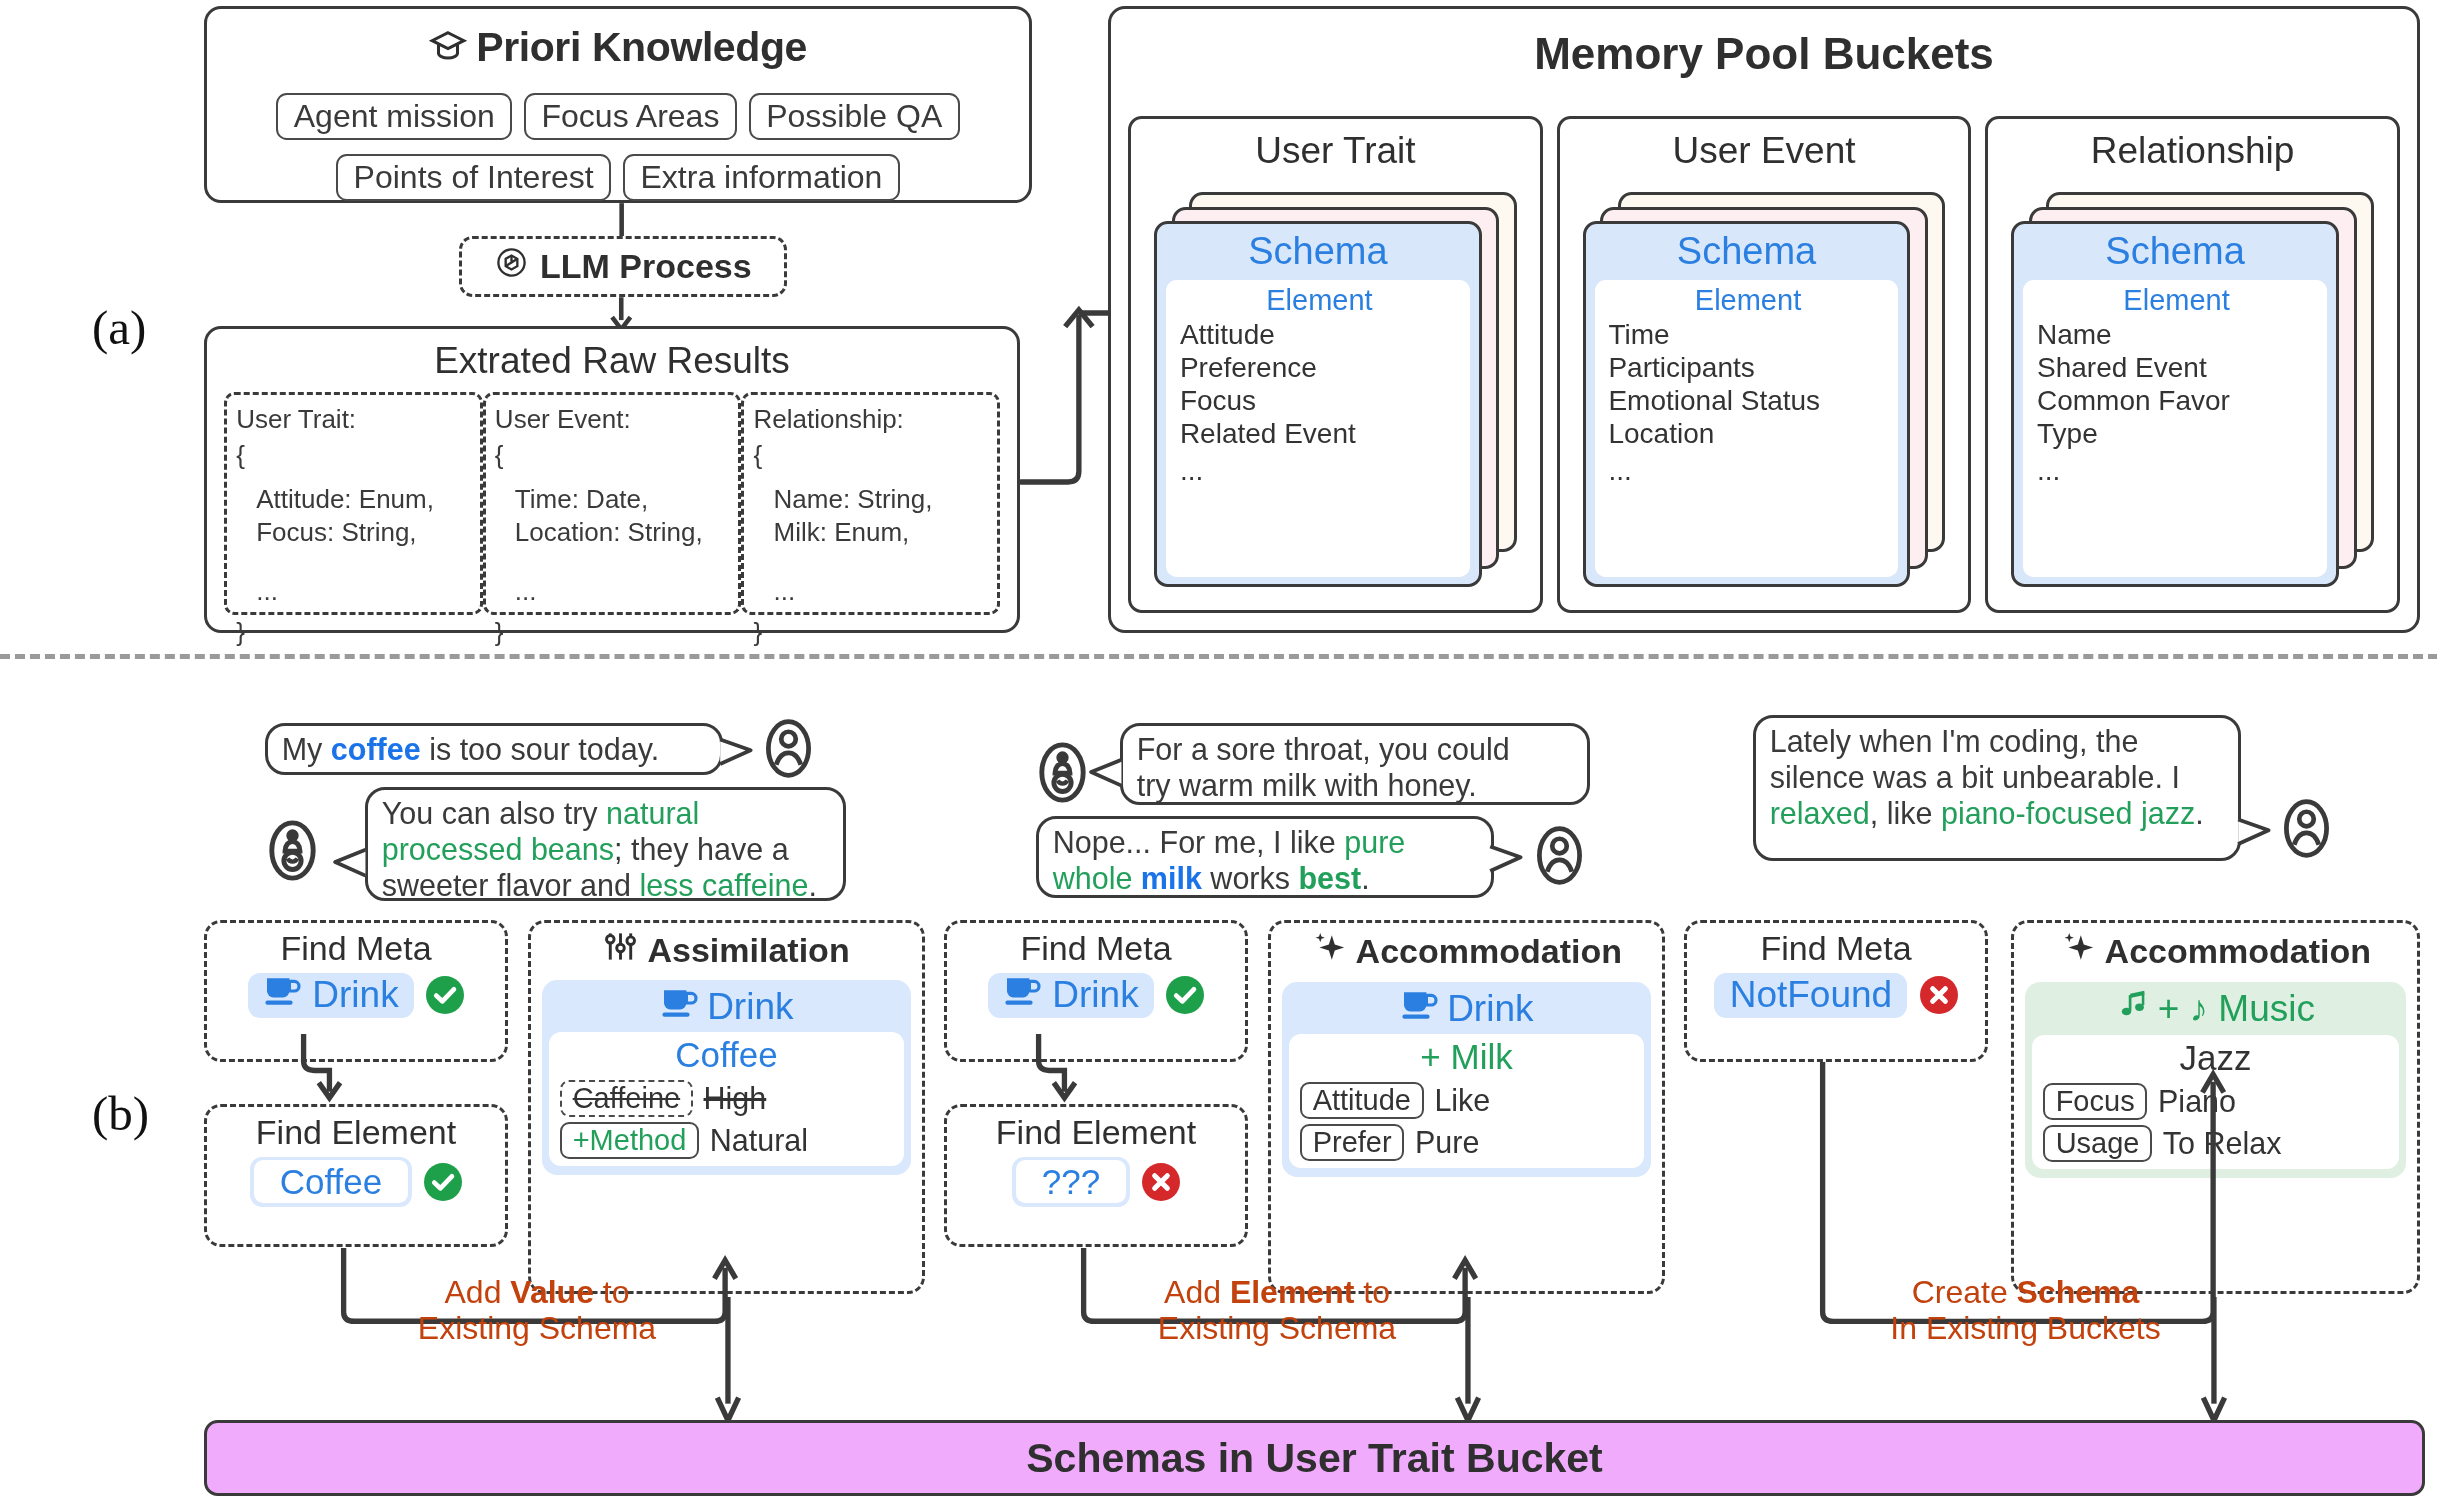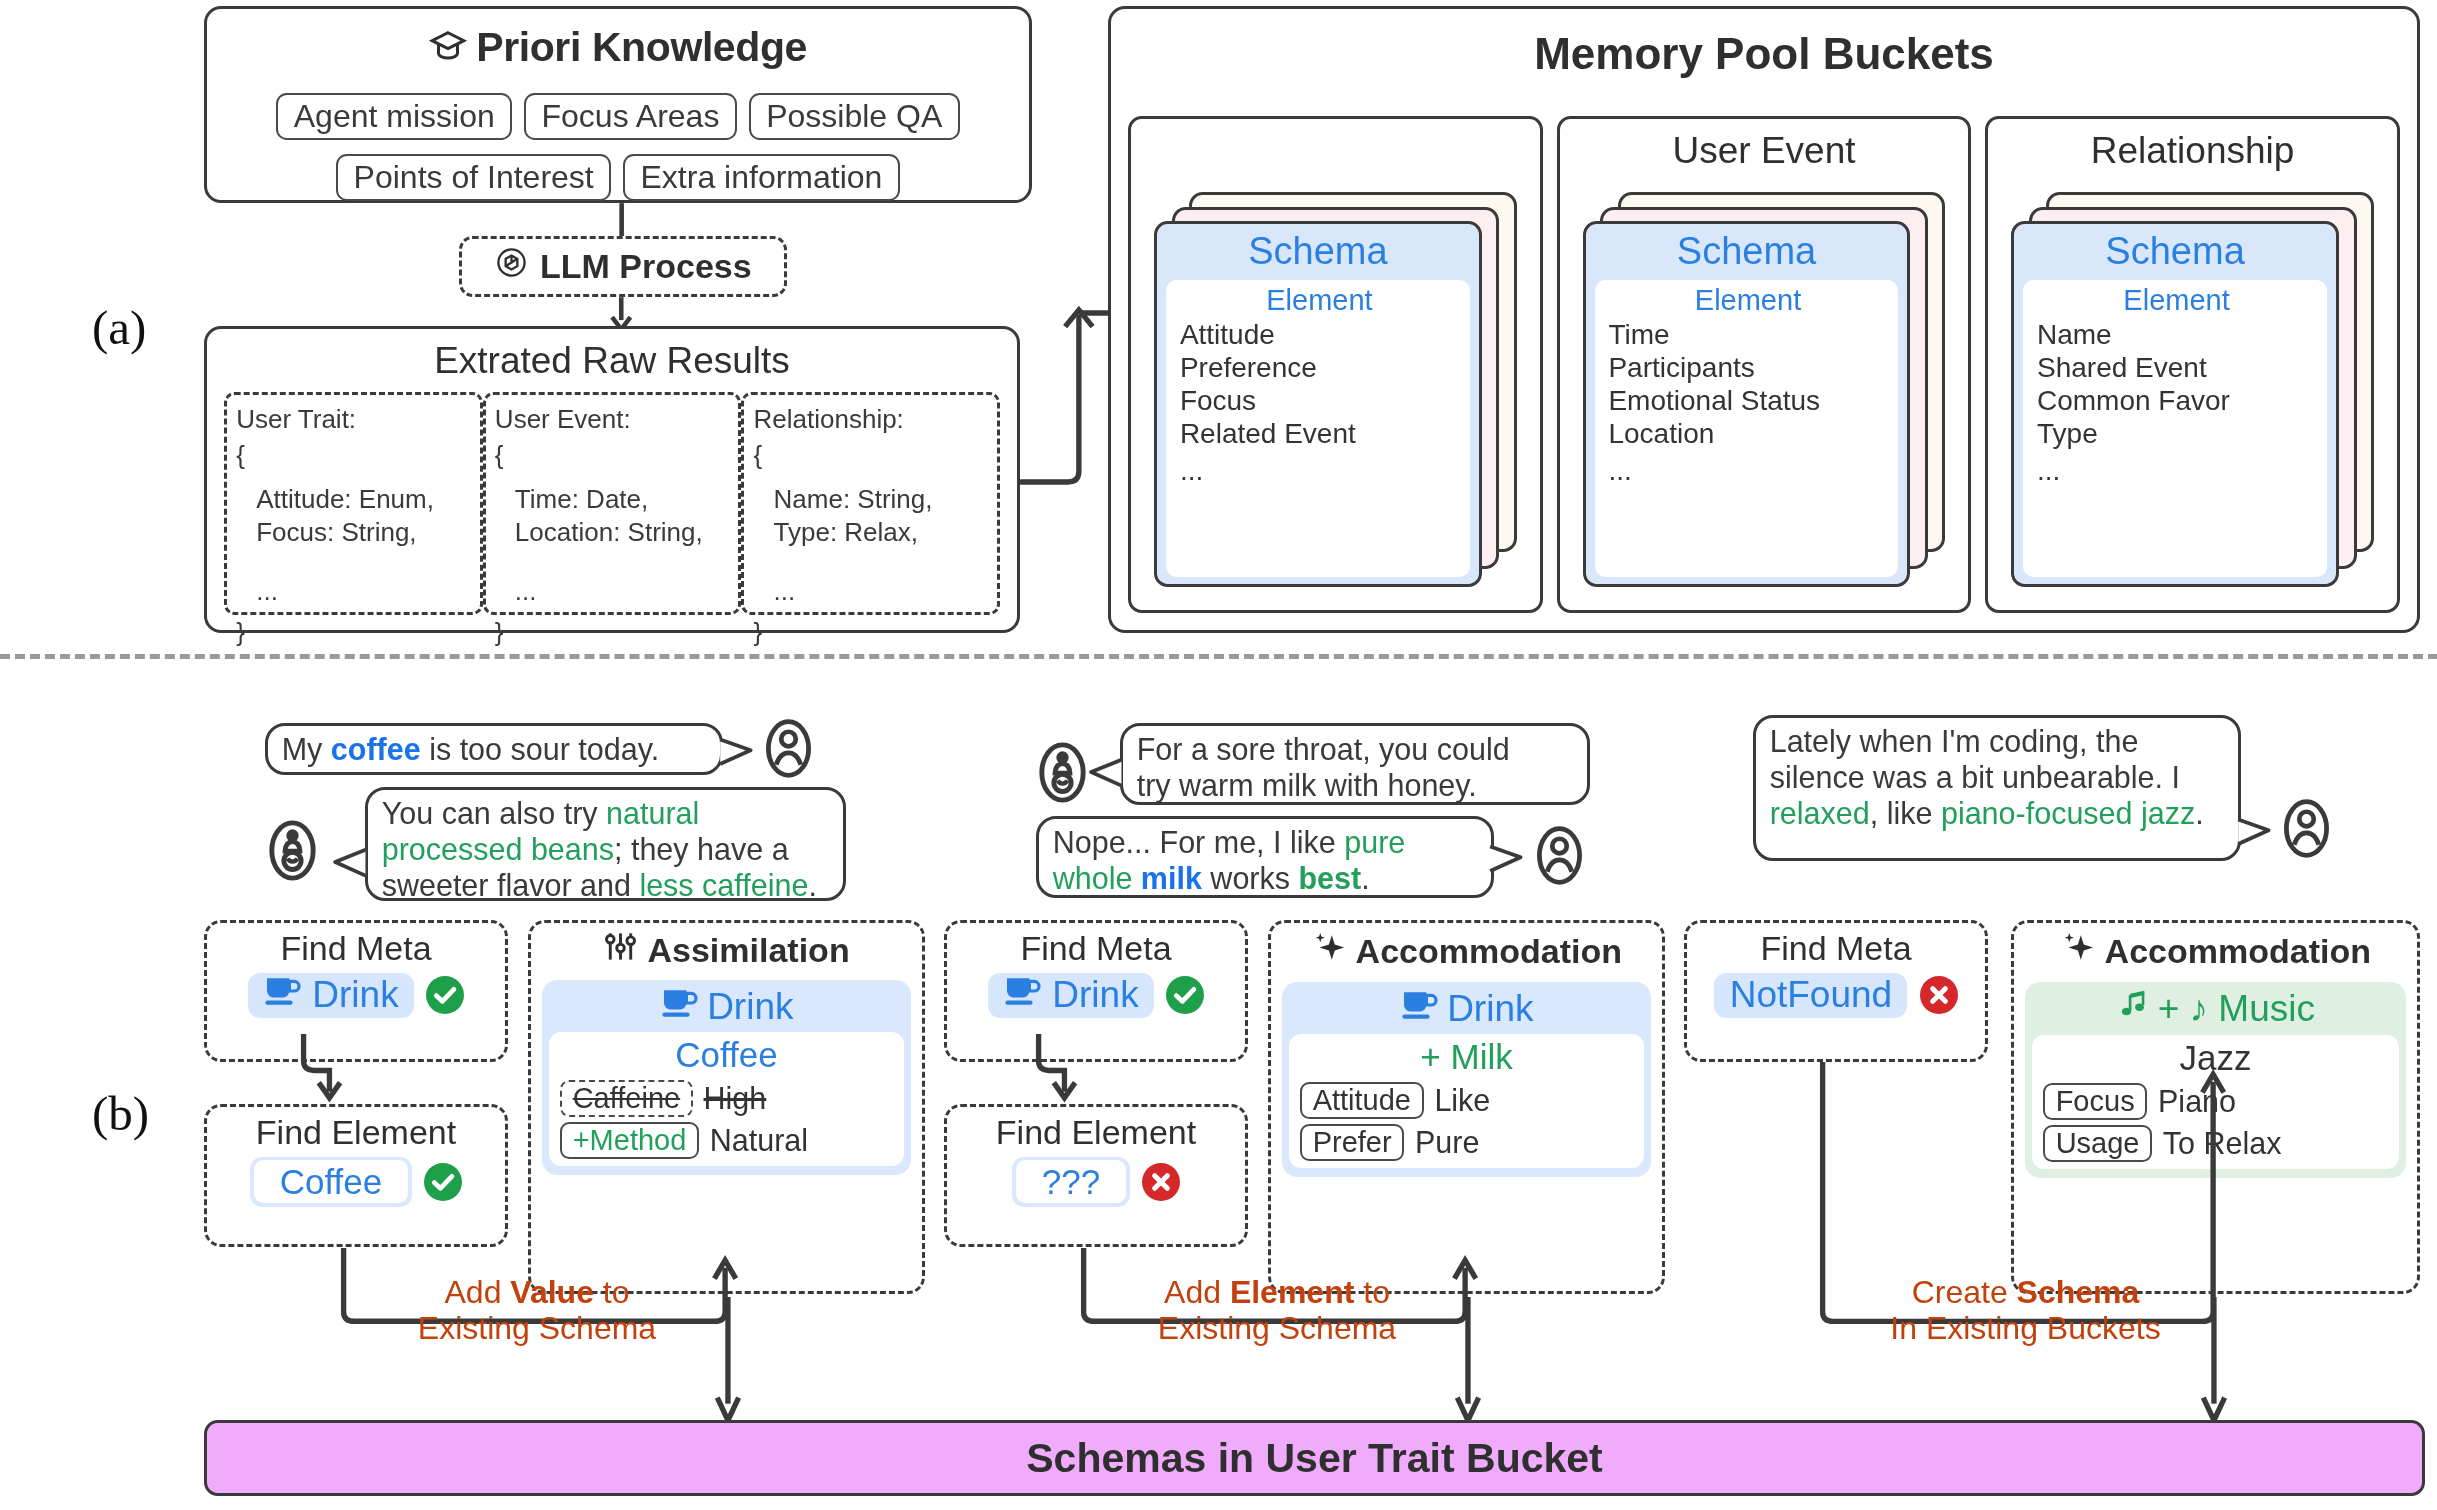--- a/index.html
+++ b/index.html
@@ -163,38 +163,39 @@
       <div>{</div>
       <div class="raw-ind" style="margin-top:10.7px;">Time: Date,</div>
       <div class="raw-ind">Location: String,</div>
       <div class="raw-dots" style="margin-top:26px;">...</div>
       <div style="margin-top:7.6px;">}</div>
     </div>
     <div class="raw-col">
       <div class="hdr">Relationship:</div>
       <div>{</div>
       <div class="raw-ind" style="margin-top:10.7px;">Name: String,</div>
-      <div class="raw-ind">Type: Relax,</div>
+      <div class="raw-ind">Milk: Enum,</div>
       <div class="raw-dots" style="margin-top:26px;">...</div>
       <div style="margin-top:7.6px;">}</div>
     </div>
   </div>
 </div>
 
 <svg class="abs" style="left:1021px;top:302px;width:99px;height:191px;" viewBox="0 0 130 250" width="99" height="191">
   <path d="M0 236 L62 236 Q76 236 76 222 L76 20" fill="none" stroke="#3a3a3a" stroke-width="7" stroke-linecap="round"></path>
   <path d="M58 32 L76 10 L94 32" fill="none" stroke="#3a3a3a" stroke-width="7"></path>
   <line x1="76" y1="14" x2="120" y2="14" stroke="#3a3a3a" stroke-width="7"></line>
 </svg>
 
 <div class="abs rbox" id="panel-mem">
   <div id="mem-title">Memory Pool Buckets</div>
   <div id="mem-cols">
 
     <div class="bucket">
+      <div class="bucket-title">User Trait</div>
       <div class="stack">
         <div class="sheet s3"></div>
         <div class="sheet s2"></div>
         <div class="sheet s1">
           <div class="schema-lbl">Schema</div>
           <div class="sheet-inner">
             <div class="element-lbl">Element</div>
             <div class="elem-list">Attitude</div>
             <div class="elem-list">Preference</div>
             <div class="elem-list">Focus</div>

